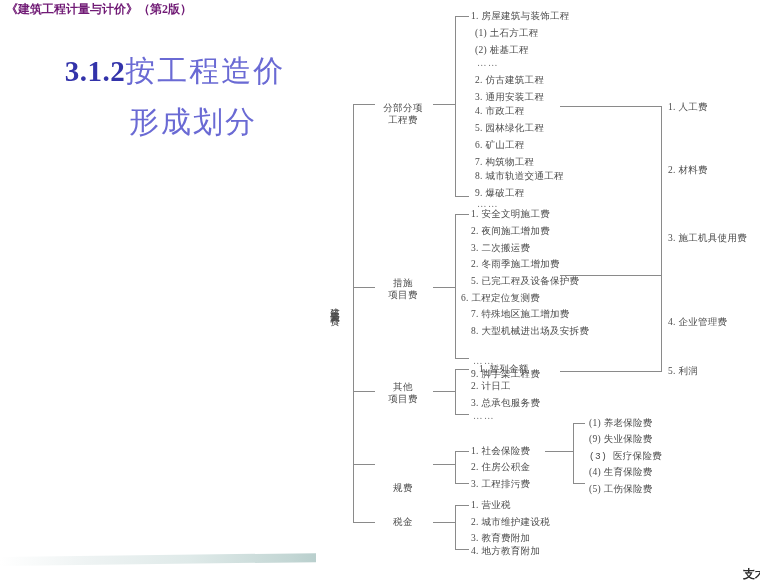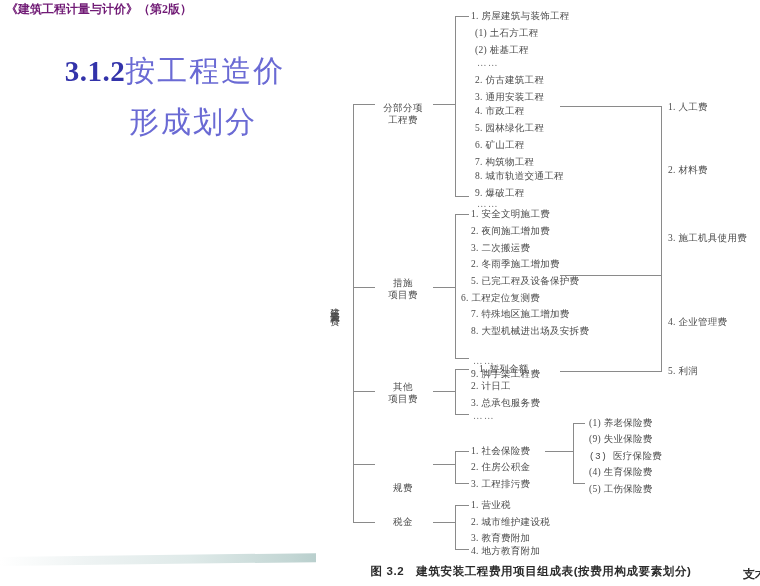--- a/index.html
+++ b/index.html
@@ -277,16 +277,15 @@
   <div class="ln-v" style="left:336px; top:106px; height:265px;"></div>
   <div class="ln-h" style="left:235px; top:275px; width:102px;"></div>
   <div class="ln-h" style="left:235px; top:371px; width:102px;"></div>
 
   <div class="rcol-item" style="left:343px; top:101px;">1. 人工费</div>
   <div class="rcol-item" style="left:343px; top:164px;">2. 材料费</div>
   <div class="rcol-item" style="left:343px; top:232px;">3. 施工机具使用费</div>
   <div class="rcol-item" style="left:343px; top:316px;text-align:center;">4. 企业管理费</div>
   <div class="rcol-item" style="left:343px; top:365px;">5. 利润</div>
 
-  <div id="fig-caption">图 3.2　建筑安装工程费用项目组成表(按费用构成要素划分)</div>
   <div id="edge-text">支术</div>
 
 </div>
 
 </body></html>

